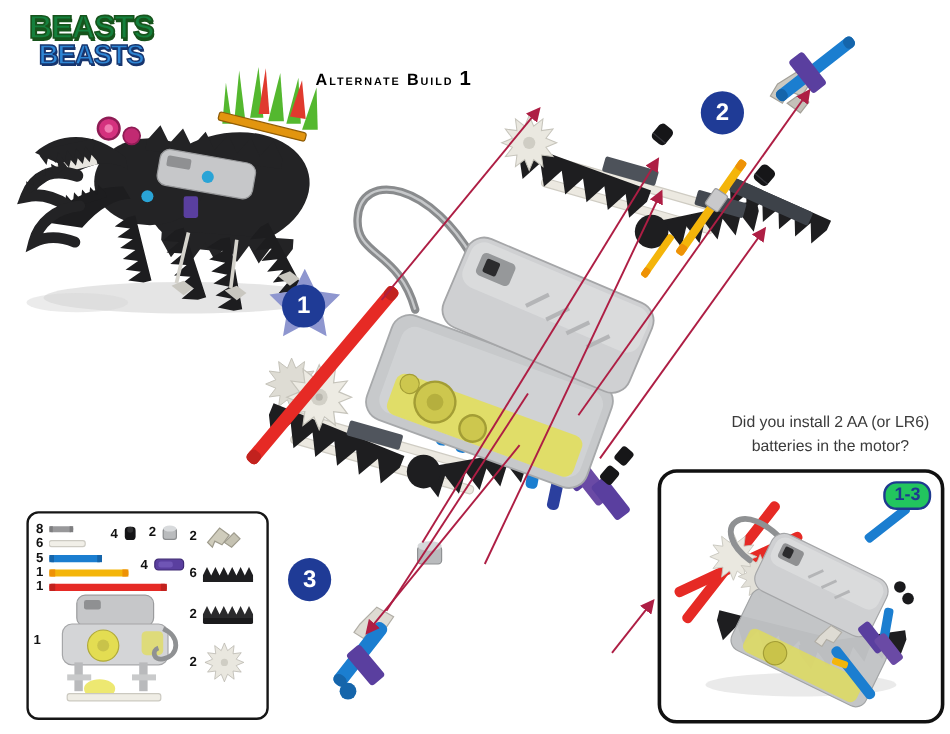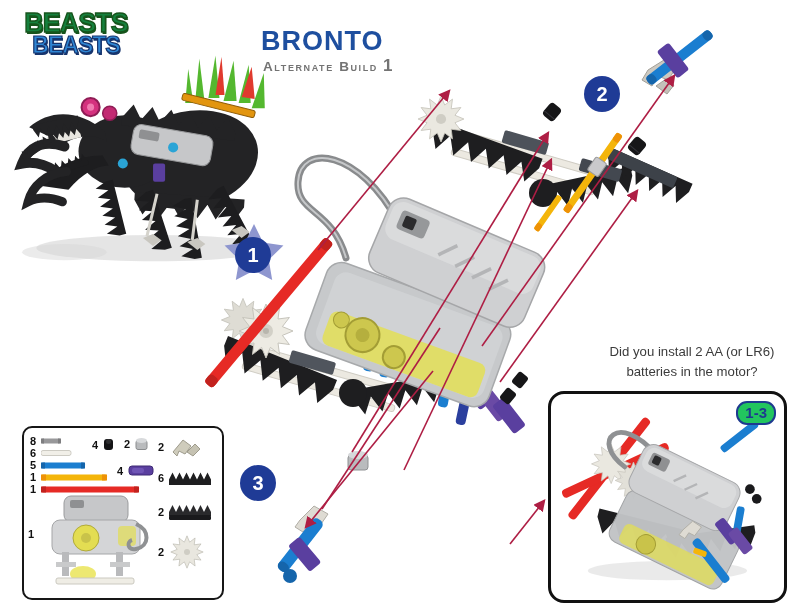--- a/index.html
+++ b/index.html
@@ -7,21 +7,21 @@
         font-family:"Liberation Sans",sans-serif;}
   .abs{position:absolute;}
   
   .logo{left:16px;top:10px;width:120px;text-align:center;line-height:1;}
   .logo-beasts{font-size:27px;font-weight:bold;letter-spacing:-1px;color:#15803d;
     -webkit-text-stroke:1.4px #17541c;text-shadow:1px 2px 0 #17541c;}
   .logo-alive{font-size:23px;font-weight:bold;letter-spacing:-1px;color:#2f86d4;
     -webkit-text-stroke:1.2px #17356e;text-shadow:1px 2px 0 #17356e;margin-top:-3px;}
   
   .title{left:261px;top:26px;font-size:27px;font-weight:bold;color:#1e4f9f;letter-spacing:1px;}
-  .subtitle{left:263px;top:56px;font-size:13.5px;font-weight:bold;color:#737373;
+  .subtitle{left:263px;top:56px;font-size:13.5px;font-weight:bold;color:#000000;
     font-variant:small-caps;letter-spacing:1.6px;}
   .subnum{font-size:17px;letter-spacing:0;margin-left:5px;font-variant:normal;}
   
   .stepc{width:36px;height:36px;border-radius:50%;background:#1f3b96;color:#fff;
     font-size:20px;font-weight:bold;display:flex;align-items:center;justify-content:center;z-index:5;}
   .starwrap{left:223px;top:224px;width:62px;height:62px;z-index:4;}
   
   .note{left:584px;top:342px;width:216px;text-align:center;font-size:13.2px;color:#3b3b3b;line-height:1.5;}
   
   .partsbox{left:22px;top:426px;width:198px;height:170px;border:2px solid #161616;border-radius:10px;background:#fff;z-index:3;}
@@ -285,21 +285,20 @@
     <rect x="148" y="112" width="12" height="18" rx="2" fill="#5a3f9f"></rect>
     <circle cx="168" cy="96" r="5" fill="#2aa4d6"></circle>
     <circle cx="118" cy="112" r="5" fill="#2aa4d6"></circle>
   </svg>
 
   <div class="abs logo">
     <div class="logo-beasts">BEASTS</div>
     <div class="logo-alive">BEASTS</div>
   </div>
 
-  <div class="abs title">BRONTO</div>
   <div class="abs subtitle">
     <span>Alternate Build</span><span class="subnum">1</span>
   </div>
 
   <svg class="abs starwrap" viewBox="0 0 60 60">
     <use href="#star5" fill="#8e96cf"></use>
   </svg>
   <div class="abs stepc" style="left:235px;top:237px;">1</div>
   <div class="abs stepc" style="left:584px;top:76px;">2</div>
   <div class="abs stepc" style="left:240px;top:465px;">3</div>

